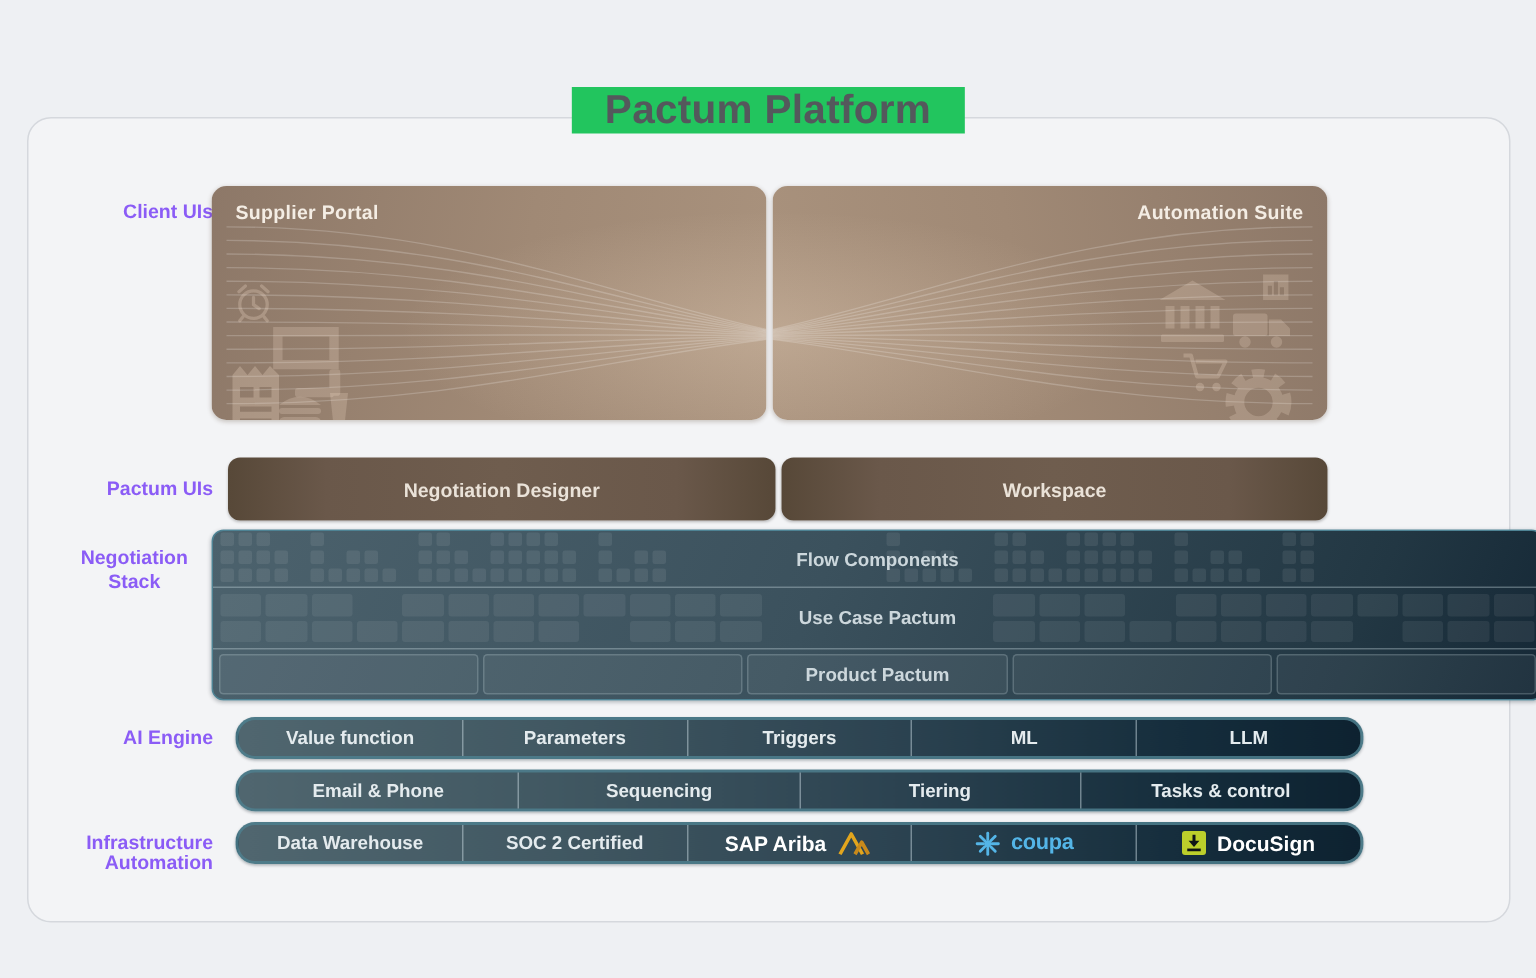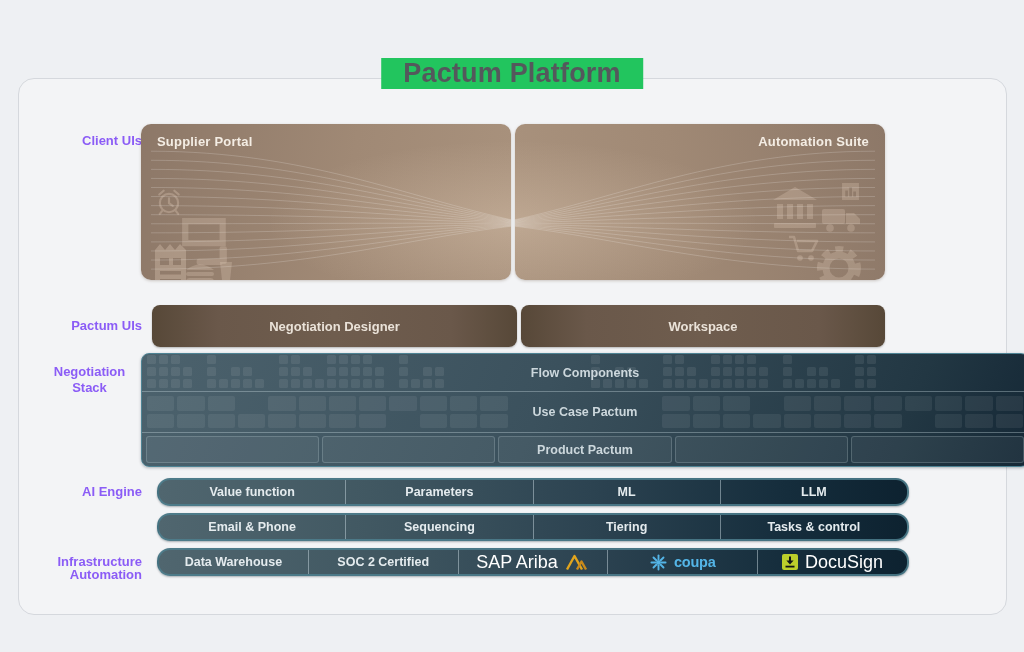--- a/index.html
+++ b/index.html
@@ -78,21 +78,21 @@
   .prow { position:absolute; left:122px; width:752px; height:28px; border-radius:13px;
           border:2px solid rgba(78,127,142,.85); display:flex; z-index:1;
           background:linear-gradient(90deg,#50666f 0%,#415862 28%,#2c4351 58%,#152d3c 84%,#0d2230 100%);
           box-shadow:0 1px 2px rgba(0,20,30,.3);margin-left:16px; }
   .prow-ai   { top:399px; }
   .prow-auto { top:434px; }
   .prow-infra{ top:469px;text-align:right; }
   .pcell { flex:1; display:flex; align-items:center; justify-content:center; gap:7px;
            font-size:12.5px; font-weight:600; color:#e4ebee; white-space:nowrap; }
   .pcell + .pcell { border-left:1px solid rgba(197,214,221,.5); }
-  .logo-bold { font-weight:normal; font-size:18px; color:#ffffff; }
+  .logo-bold { font-weight:bold; font-size:14px; color:#ffffff; }
   .coupa-text { font-weight:bold; font-size:14.5px; color:#54b5e7; letter-spacing:-.2px; }
 </style>
 </head>
 <body>
 
 <div class="page-title">Pactum Platform</div>
 
 <div class="card">
 
   <div class="rlabel" style="top:54px;">Client UIs</div>
@@ -484,20 +484,21 @@
           <i></i>
           <i></i>
         </div>
       <div class="stack-label">Product Pactum</div>
     </div>
   </div>
 
   <div class="prow prow-ai">
     <div class="pcell">Value function</div>
     <div class="pcell">Parameters</div>
+    <div class="pcell">Triggers</div>
     <div class="pcell">ML</div>
     <div class="pcell">LLM</div>
   </div>
 
   <div class="prow prow-auto">
     <div class="pcell">Email &amp; Phone</div>
     <div class="pcell">Sequencing</div>
     <div class="pcell">Tiering</div>
     <div class="pcell">Tasks &amp; control</div>
   </div>

